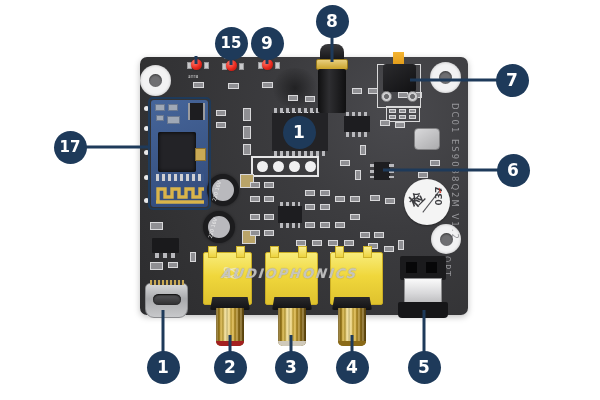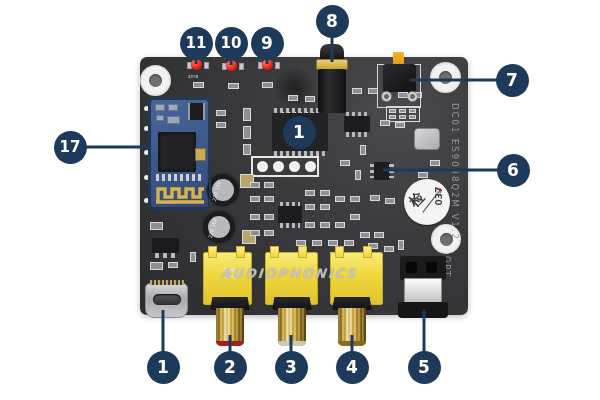--- a/index.html
+++ b/index.html
@@ -360,25 +360,22 @@
       <line x1="352" y1="352" x2="352" y2="335"></line>
       <line x1="424" y1="352" x2="424" y2="310"></line>
     </g>
   </svg>
 
   <div class="btbox"></div>
 
   <div class="callout" style="left:315.5px;top:4.5px;">
       <span>8</span>
     </div>
-  <div class="callout two" style="left:179.5px;top:26.5px;">
-      <span>11</span>
-    </div>
   <div class="callout two" style="left:214.5px;top:26.5px;">
-      <span>10</span>
+      <span>15</span>
     </div>
   <div class="callout" style="left:250.5px;top:26.5px;">
       <span>9</span>
     </div>
   <div class="callout" style="left:495.5px;top:63.5px;">
       <span>7</span>
     </div>
   <div class="callout" style="left:496.5px;top:153.5px;">
       <span>6</span>
     </div>

